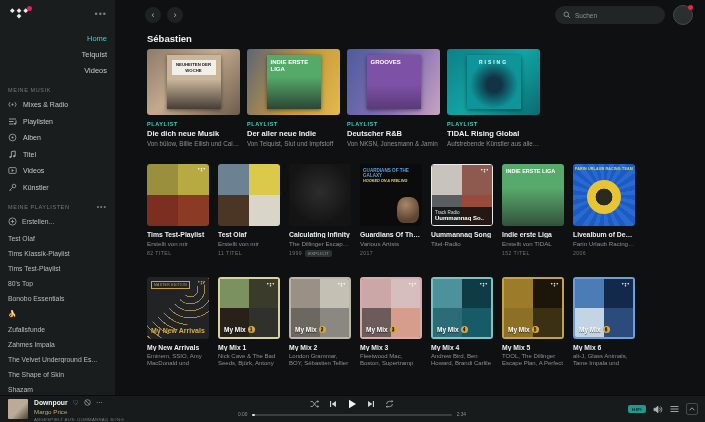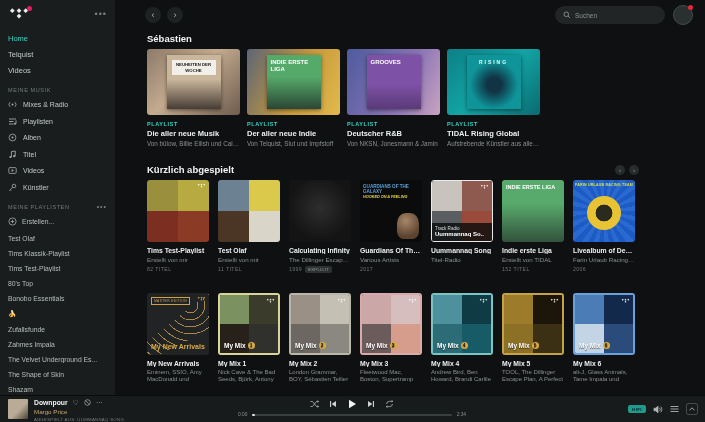--- a/index.html
+++ b/index.html
@@ -7,21 +7,21 @@
   body { font-family:"Liberation Sans","DejaVu Sans",sans-serif; color:#dfe3e3; overflow:hidden; }
   .app { position:relative; width:705px; height:422px; background:#0e1011; }
 
   
   .sidebar { position:absolute; left:0; top:0; bottom:27px; width:115px; background:#191d1e; padding:8px 8px 0 8px; overflow:hidden; }
   .sb-top { display:flex; justify-content:space-between; align-items:center; margin-bottom:14px; }
   .logo { position:relative; width:22px; height:12px; }
   .logo svg { display:block; }
   .logo .dot { position:absolute; right:-2px; top:-2px; width:5px; height:5px; border-radius:50%; background:#e81c5c; }
   .dots { color:#7a8080; font-size:9px; letter-spacing:1px; line-height:6px; cursor:pointer; }
-  .nav-item { font-size:7.5px; color:#c3c8c8; margin-bottom:7px; cursor:pointer; }
+  .nav-item { font-size:7.5px; color:#c3c8c8; margin-bottom:7px; cursor:pointer;text-align:right; }
   .nav-item.active { color:#33d6c6; }
   .sb-section { font-size:5.5px; letter-spacing:0.6px; color:#737a7a; margin:12px 0 7px 0; display:flex; justify-content:space-between; align-items:center; }
   .lib-item { display:flex; align-items:center; gap:6px; font-size:7px; color:#c3c8c8; margin-bottom:7.5px; cursor:pointer; }
   .lib-item svg { flex:0 0 auto; }
   .pl-item { font-size:6.8px; color:#b8bdbd; margin-bottom:8px; white-space:nowrap; overflow:hidden; text-overflow:ellipsis; cursor:pointer; }
   .create { display:flex; align-items:center; gap:5px; font-size:6.8px; color:#b8bdbd; margin-bottom:9px; cursor:pointer; }
 
   
   .main { position:absolute; left:115px; right:0; top:0; bottom:27px; overflow:hidden; }
   .topbar { height:30px; display:flex; align-items:center; padding:0 12px 0 30px; }
@@ -258,21 +258,21 @@
             <h2>Sébastien</h2>
           </div>
         <div class="grid5">
           <div class="fcard f1">
             <div class="fcover">
                 <div class="fsq">
                   <div class="badge-box">NEUHEITEN DER WOCHE</div>
                 </div>
               </div>
             <div class="kind">PLAYLIST</div>
-            <div class="ftitle">Die aller neue Musik</div>
+            <div class="ftitle">Die dich neue Musik</div>
             <div class="fsub">Von bülow, Billie Eilish und Calvin Harris</div>
           </div>
           <div class="fcard f2">
             <div class="fcover">
                 <div class="fsq">
                   <div class="cover-word">INDIE ERSTE LIGA</div>
                 </div>
               </div>
             <div class="kind">PLAYLIST</div>
             <div class="ftitle">Der aller neue Indie</div>
@@ -295,26 +295,20 @@
                 </div>
               </div>
             <div class="kind">PLAYLIST</div>
             <div class="ftitle">TIDAL Rising Global</div>
             <div class="fsub">Aufstrebende Künstler aus aller Welt</div>
           </div>
         </div>
       </div>
 
       <div class="sec-recent">
-        <div class="sec-head">
-          <h2>Kürzlich abgespielt</h2>
-          <div class="spacer"></div>
-          <div class="mini-btn">‹</div>
-          <div class="mini-btn">›</div>
-        </div>
         <div class="grid7">
           <div class="scard rc1">
             <div class="scover">
                 <div class="tiles">
                   <i></i>
                   <i></i>
                   <i></i>
                   <i></i>
                 </div>
               <svg class="tidal-mark" width="9" height="6" viewBox="0 0 22 12">

